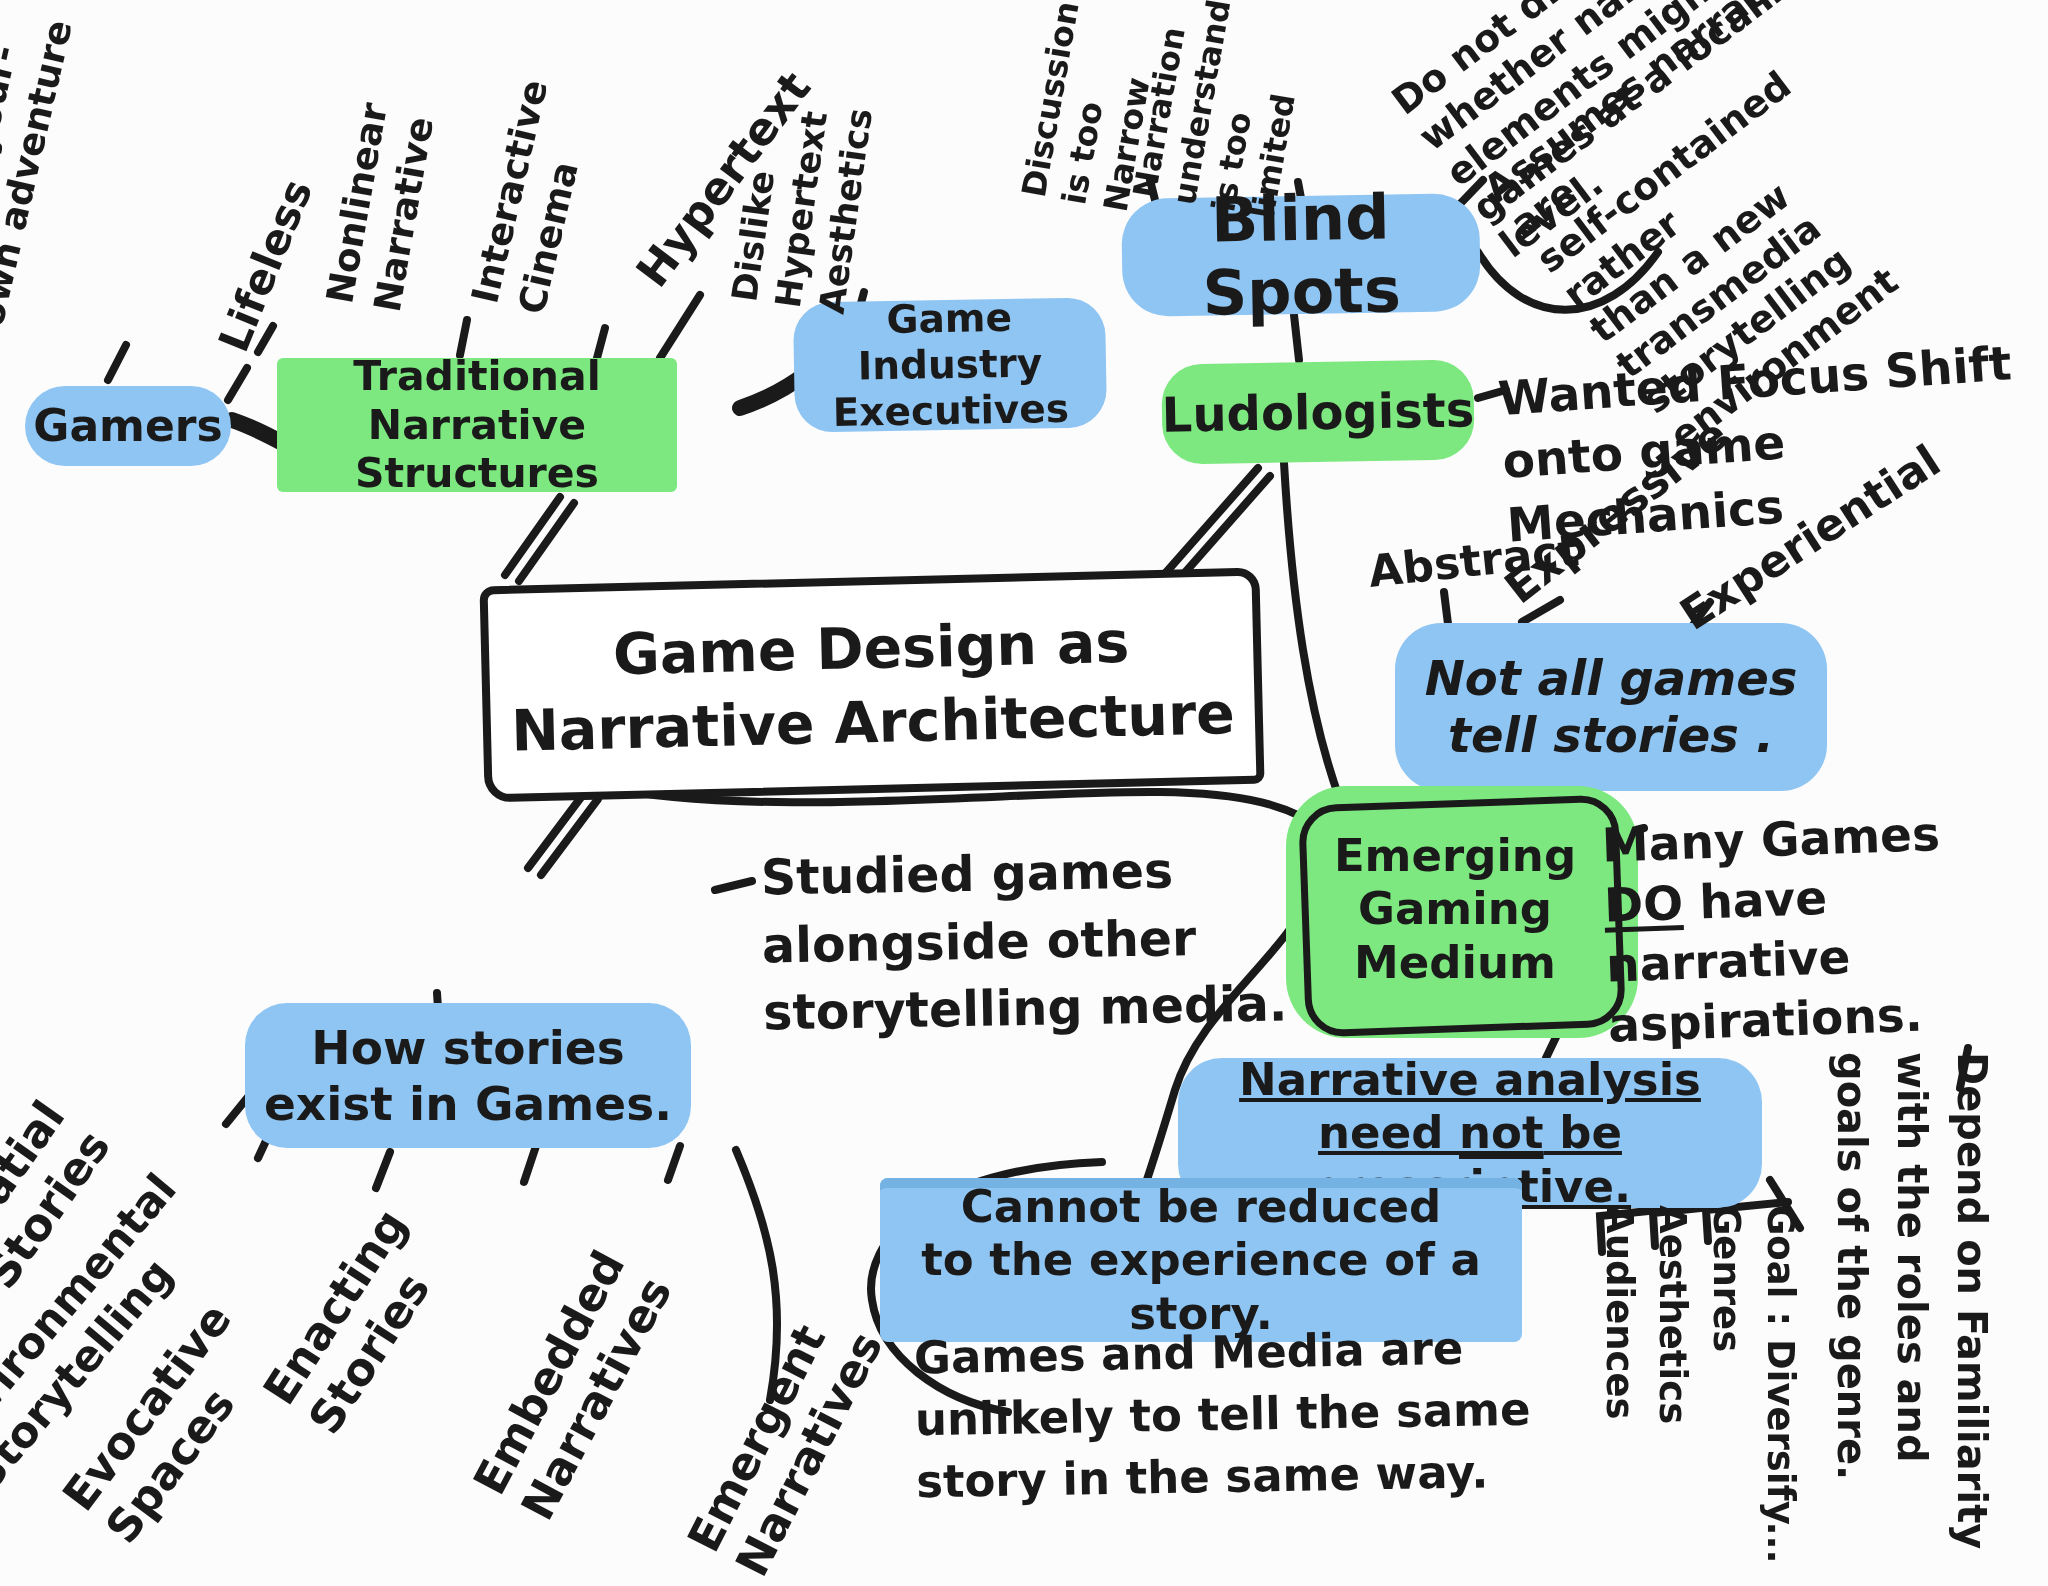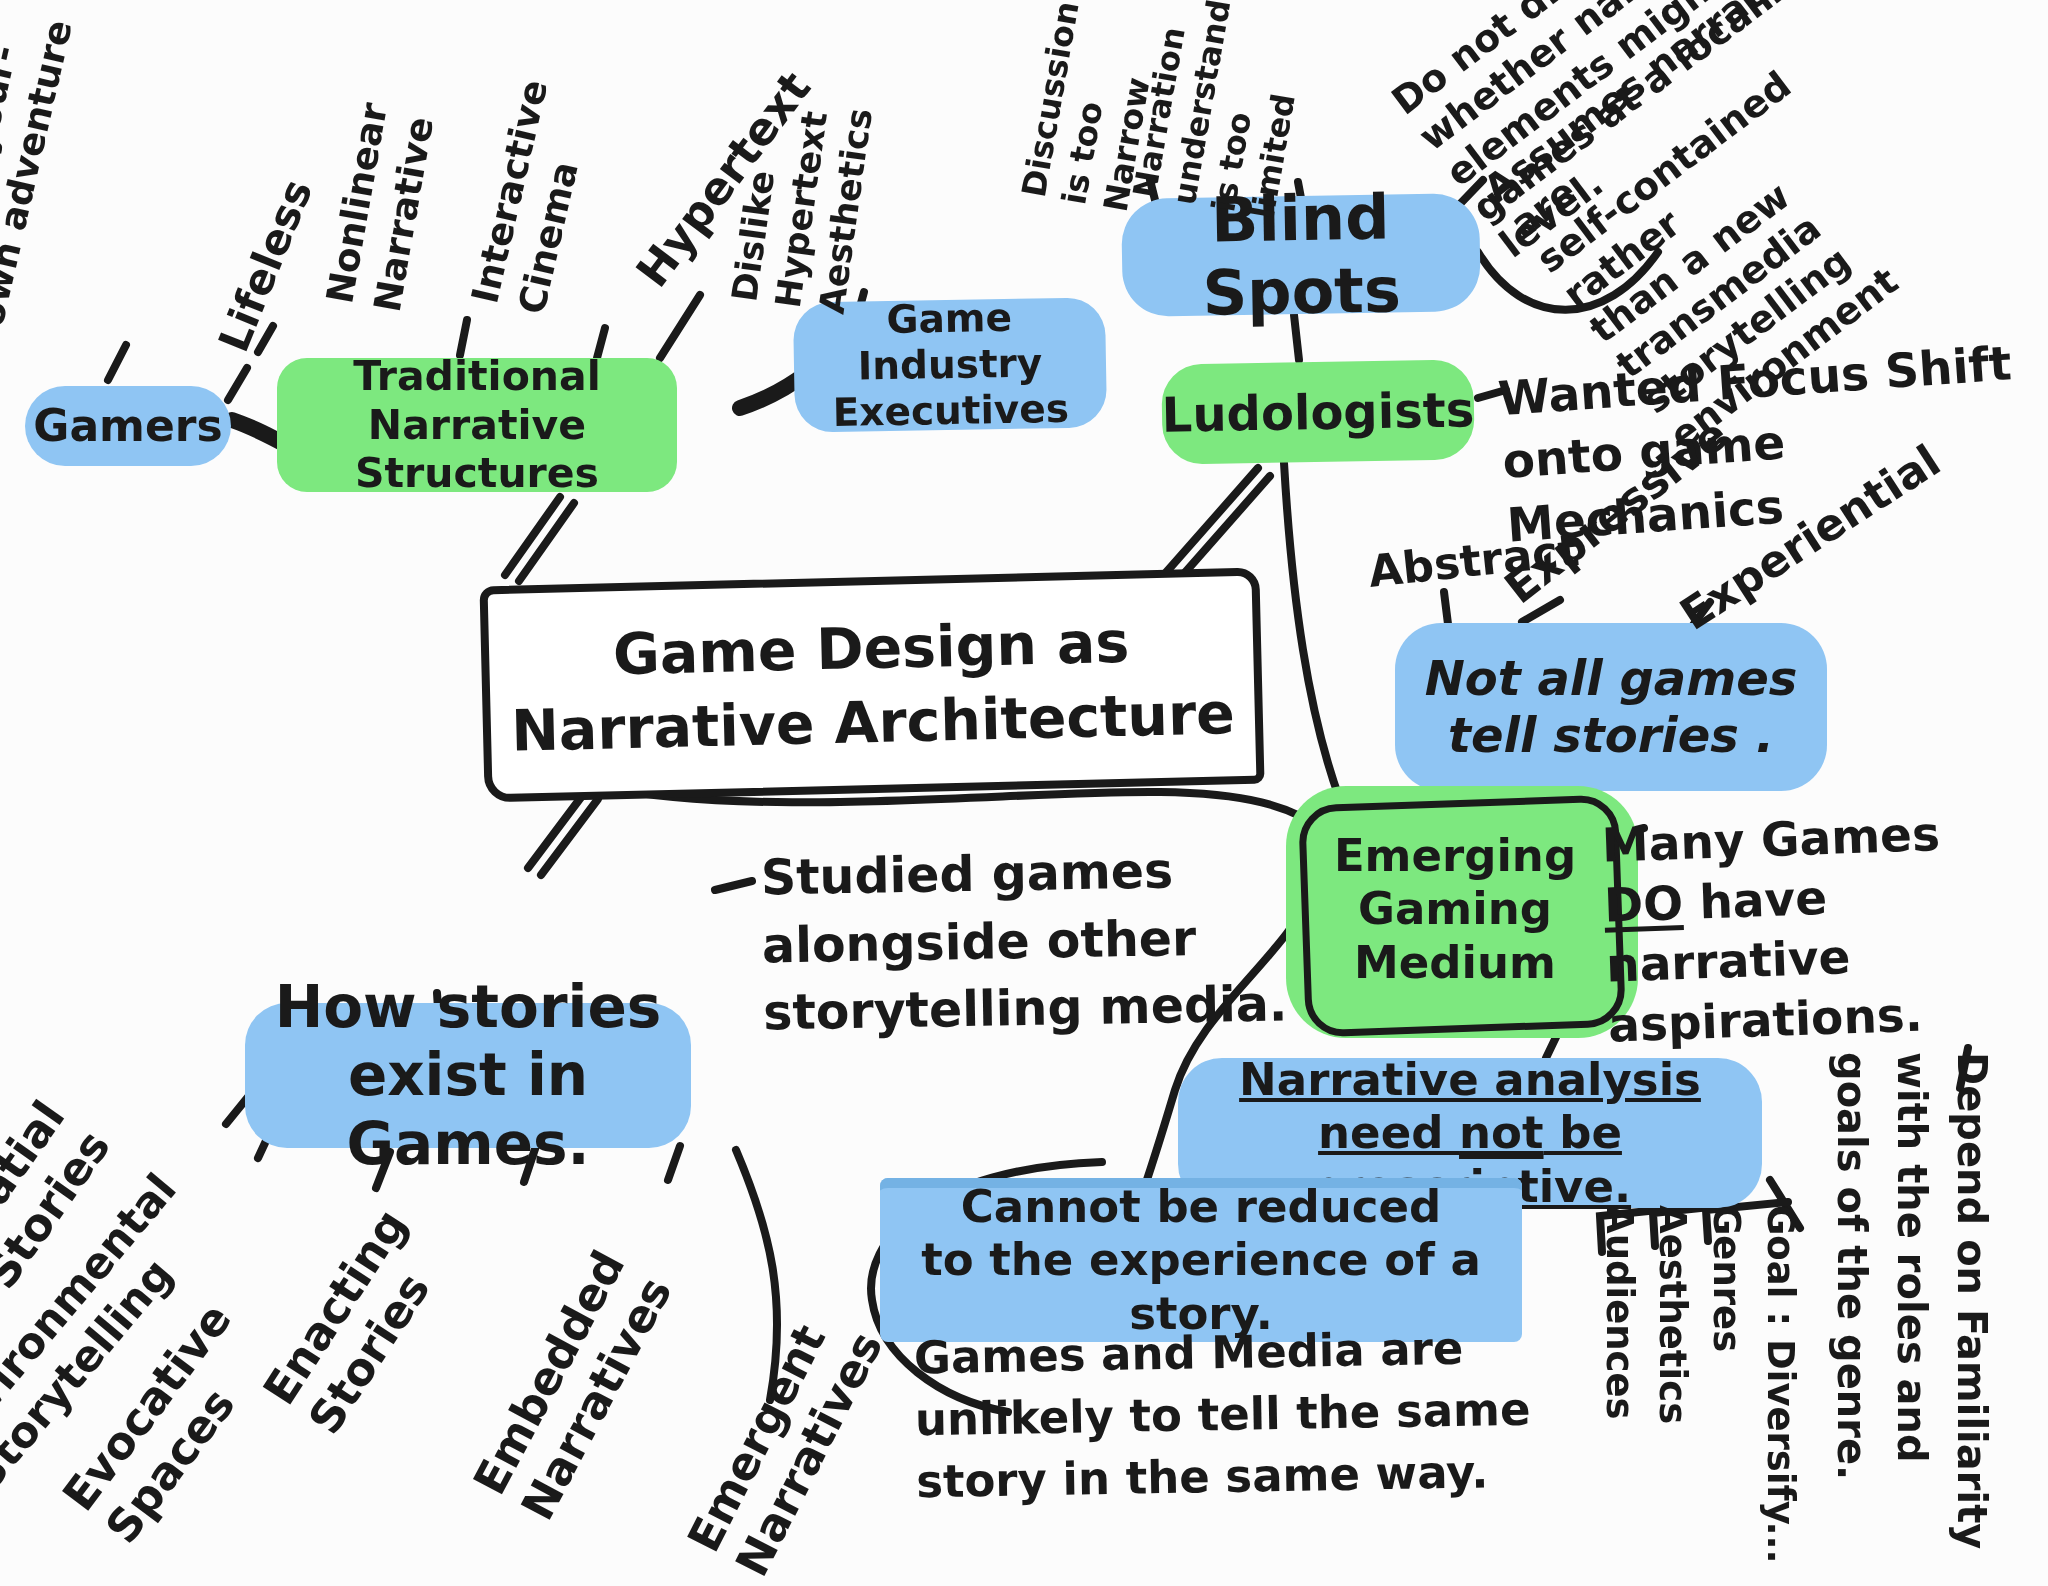--- a/index.html
+++ b/index.html
@@ -94,21 +94,21 @@
       <path d="M 524 1182 L 536 1146"></path>
       <path d="M 668 1180 L 680 1146"></path>
       <path d="M 736 1150 C 770 1230 788 1300 770 1400"></path>
     </g>
   </svg>
 
   <div class="node blue" style="left:25px;top:378px;width:206px;height:80px;font-size:44px;border-radius:40px;margin-top:8px;">
     <span>Gamers</span>
   </div>
 
-  <div class="node green" style="left:277px;top:358px;width:400px;height:134px;font-size:41px;border-radius:30px;">
+  <div class="node green" style="left:277px;top:358px;width:400px;height:134px;font-size:41px;border-radius:6px;">
     <span>Traditional Narrative
 Structures</span>
   </div>
 
   <div class="node blue" style="left:794px;top:300px;width:312px;height:130px;font-size:39px;border-radius:38px;transform:rotate(-1deg);">
     <span>Game Industry
 Executives</span>
   </div>
 
   <div class="node blue" style="left:1122px;top:196px;width:358px;height:118px;font-size:62px;border-radius:46px;transform:rotate(-1deg);">
@@ -131,21 +131,21 @@
 
   <div class="node green" style="left:1286px;top:786px;width:352px;height:252px;border-radius:60px;"></div>
   <div class="outline" style="left:1302px;top:800px;width:306px;height:218px;transform:rotate(-2deg);"></div>
   <div class="node" style="left:1302px;top:800px;width:306px;height:218px;font-size:45px;">
     <span>Emerging
 Gaming
 Medium</span>
   </div>
 
 
-  <div class="node blue" style="left:245px;top:1003px;width:446px;height:145px;font-size:58px;border-radius:42px;text-align:center;">
+  <div class="node blue" style="left:245px;top:1003px;width:446px;height:145px;font-size:47px;border-radius:42px;text-align:center;">
     <span>How stories
 exist in Games.</span>
   </div>
 
   <div class="node blue" style="left:1178px;top:1058px;width:584px;height:150px;font-size:45px;border-radius:44px;text-decoration:underline;">
     <span><span>Narrative analysis
 need </span><span class="u">not</span><span> be prescriptive.</span></span>
   </div>
 
   <div class="node blue" style="left:880px;top:1178px;width:642px;height:164px;font-size:45px;border-radius:8px;box-shadow:inset 0 16px 0 -6px #74b2e4;">

